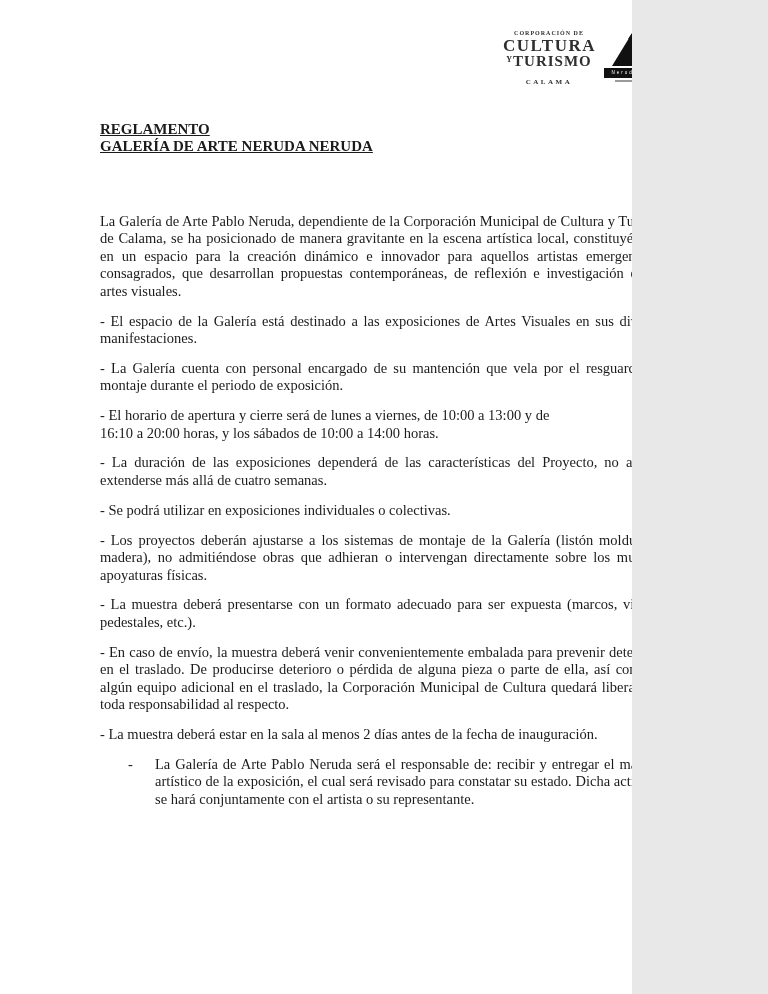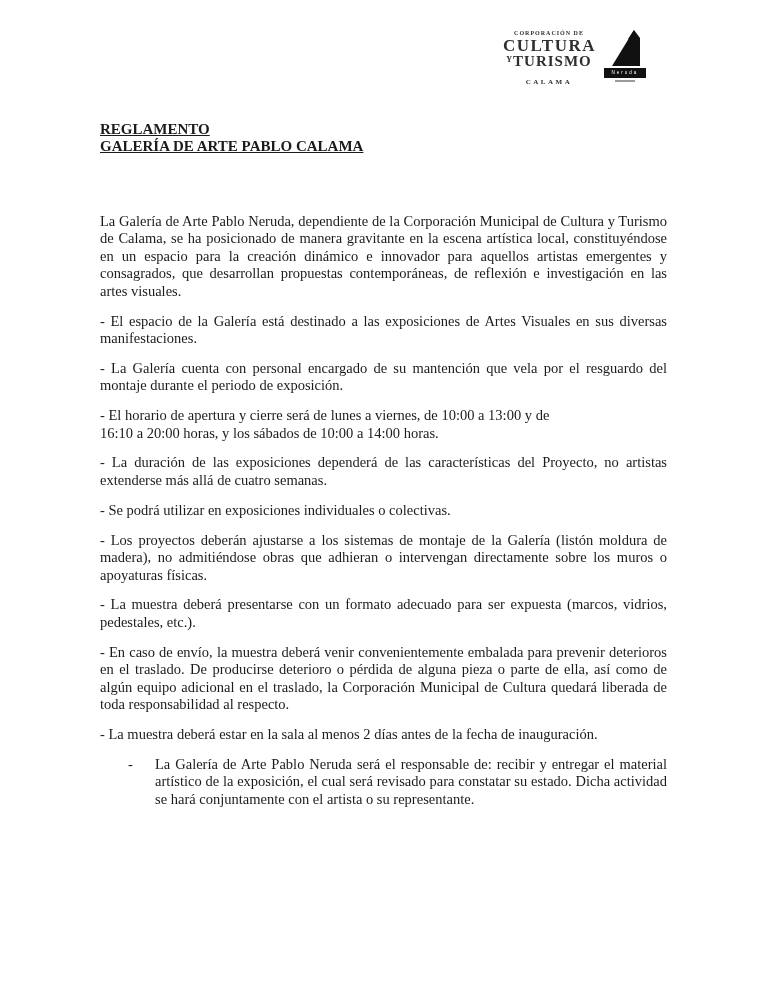--- a/index.html
+++ b/index.html
@@ -1,18 +1,18 @@
 <!DOCTYPE html>
 <html><head>
 <meta charset="utf-8">
 <style>
   html,body{margin:0;padding:0;background:#e8e8e8;}
   .page{
     position:relative;
-    width:768px;height:994px;
+    width:632px;height:994px;
     background:#ffffff;
     font-family:"Liberation Serif","DejaVu Serif",serif;
     color:#1b1b1b;
     overflow:hidden;
   }
 
   
   .logo{
     position:absolute;top:30px;left:503px;
     display:flex;align-items:flex-start;gap:9px;
@@ -80,21 +80,21 @@
         <polygon points="30,0 36,8 36,36 8,36" fill="#111"></polygon>
         <polygon points="30,0 24,9 30,11" fill="#111"></polygon>
       </svg>
       <div class="emblem-bar-text">Neruda</div>
       <div class="emblem-caption"></div>
     </div>
   </div>
 
   <div class="doc-title">
     <span class="tline">REGLAMENTO</span>
-    <span class="tline">GALERÍA DE ARTE PABLO CALAMA</span>
+    <span class="tline">GALERÍA DE ARTE NERUDA NERUDA</span>
   </div>
 
   <div class="body-text">
     <p class="para">La Galería de Arte Pablo Neruda, dependiente de la Corporación Municipal de Cultura y Turismo de Calama, se ha posicionado de manera gravitante en la escena artística local, constituyéndose en un espacio para la creación dinámico e innovador para aquellos artistas emergentes y consagrados, que desarrollan propuestas contemporáneas, de reflexión e investigación en las artes visuales.</p>
     <p class="para">- El espacio de la Galería está destinado a las exposiciones de Artes Visuales en sus diversas manifestaciones.</p>
     <p class="para">- La Galería cuenta con personal encargado de su mantención que vela por el resguardo del montaje durante el periodo de exposición.</p>
     <p class="para prelines">- El horario de apertura y cierre será de lunes a viernes, de 10:00 a 13:00 y de
 16:10 a 20:00 horas, y los sábados de 10:00 a 14:00 horas.</p>
     <p class="para">- La duración de las exposiciones dependerá de las características del Proyecto, no artistas extenderse más allá de cuatro semanas.</p>
     <p class="para">- Se podrá utilizar en exposiciones individuales o colectivas.</p>

